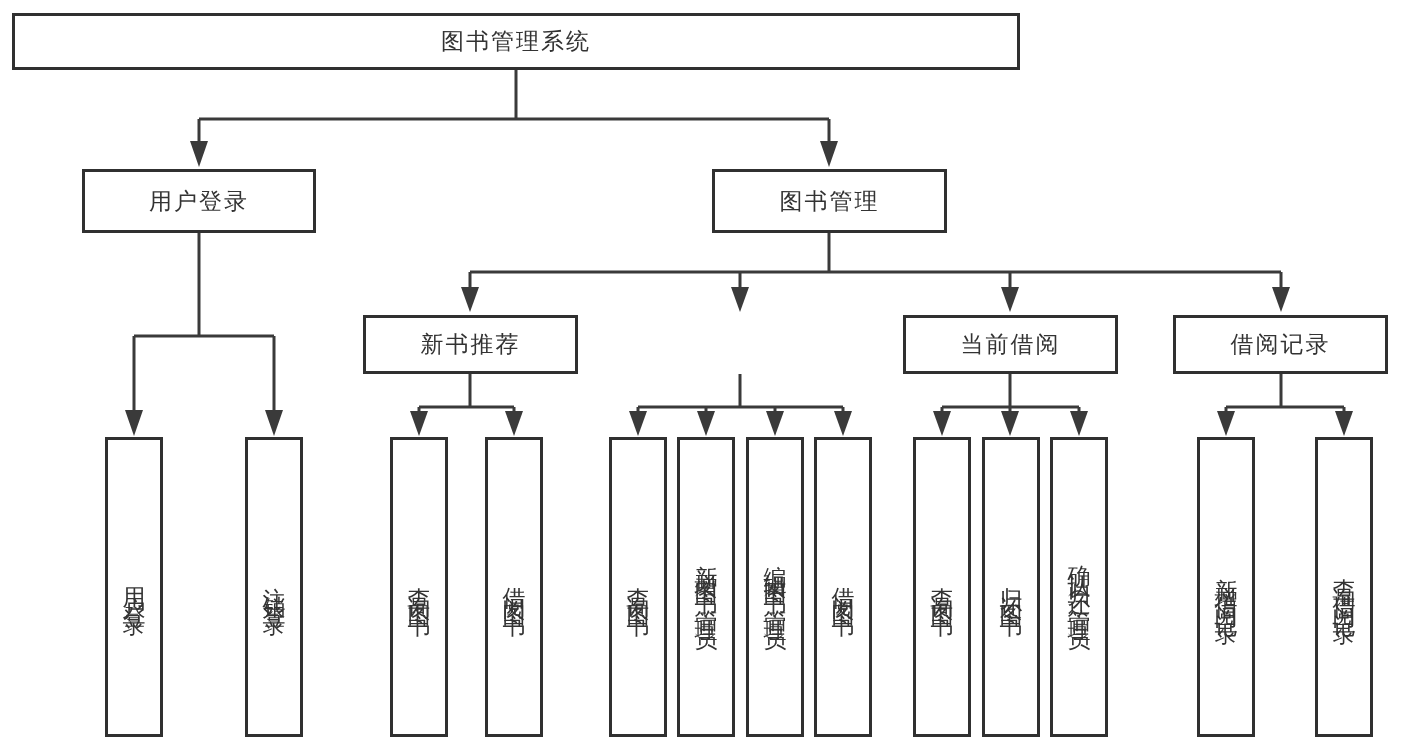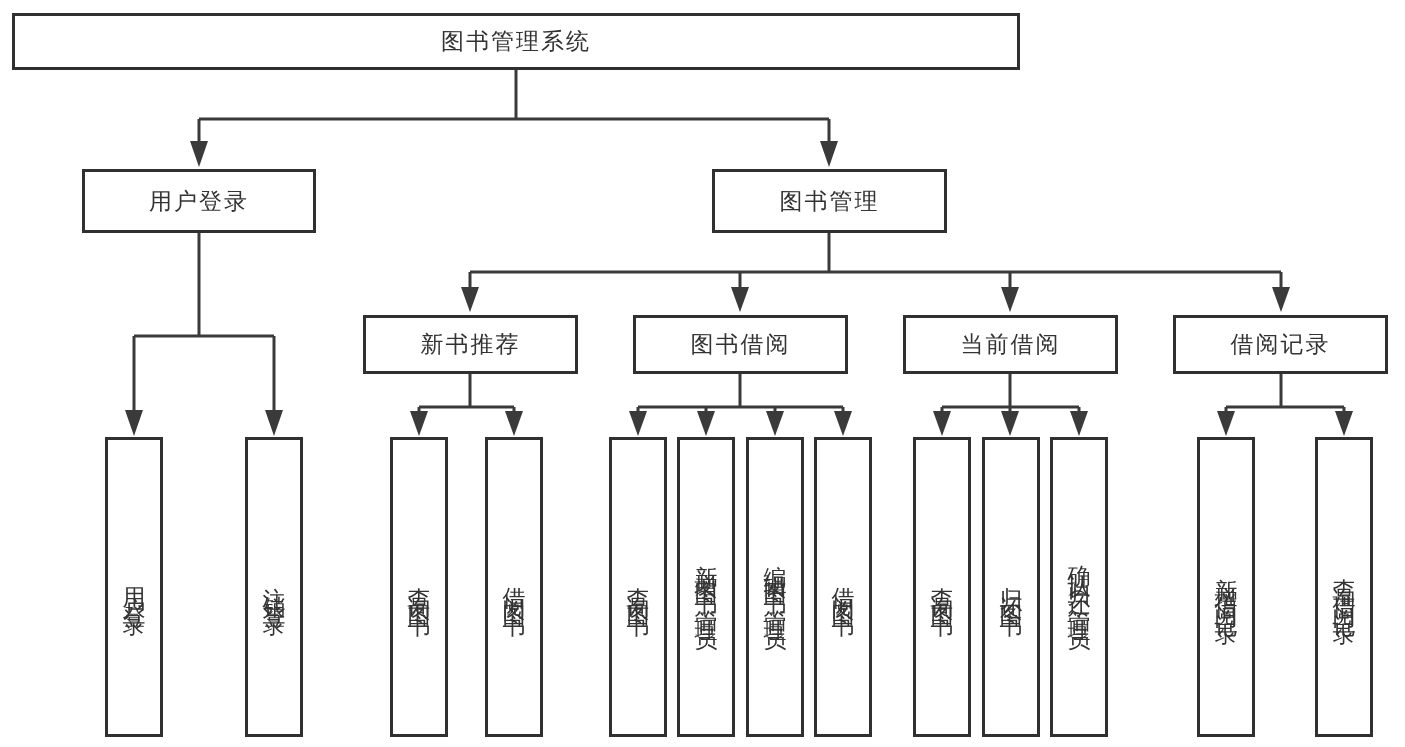--- a/index.html
+++ b/index.html
@@ -125,23 +125,20 @@
   <div class="hbox" style="left:82px; top:169px; width:234px; height:64px;">
     <span>用户登录</span>
   </div>
   <div class="hbox" style="left:712px; top:169px; width:235px; height:64px;">
     <span>图书管理</span>
   </div>
 
   <div class="hbox" style="left:363px; top:315px; width:215px; height:59px;">
     <span>新书推荐</span>
   </div>
-  <div class="hbox" style="left:633px; top:315px; width:215px; height:59px;">
-    <span>图书借阅</span>
-  </div>
   <div class="hbox" style="left:903px; top:315px; width:215px; height:59px;text-align:right;">
     <span>当前借阅</span>
   </div>
   <div class="hbox" style="left:1173px; top:315px; width:215px; height:59px;">
     <span>借阅记录</span>
   </div>
 
   <div class="vbox" style="left:105px;">
     <span class="vtext">用户登录</span>
   </div>

